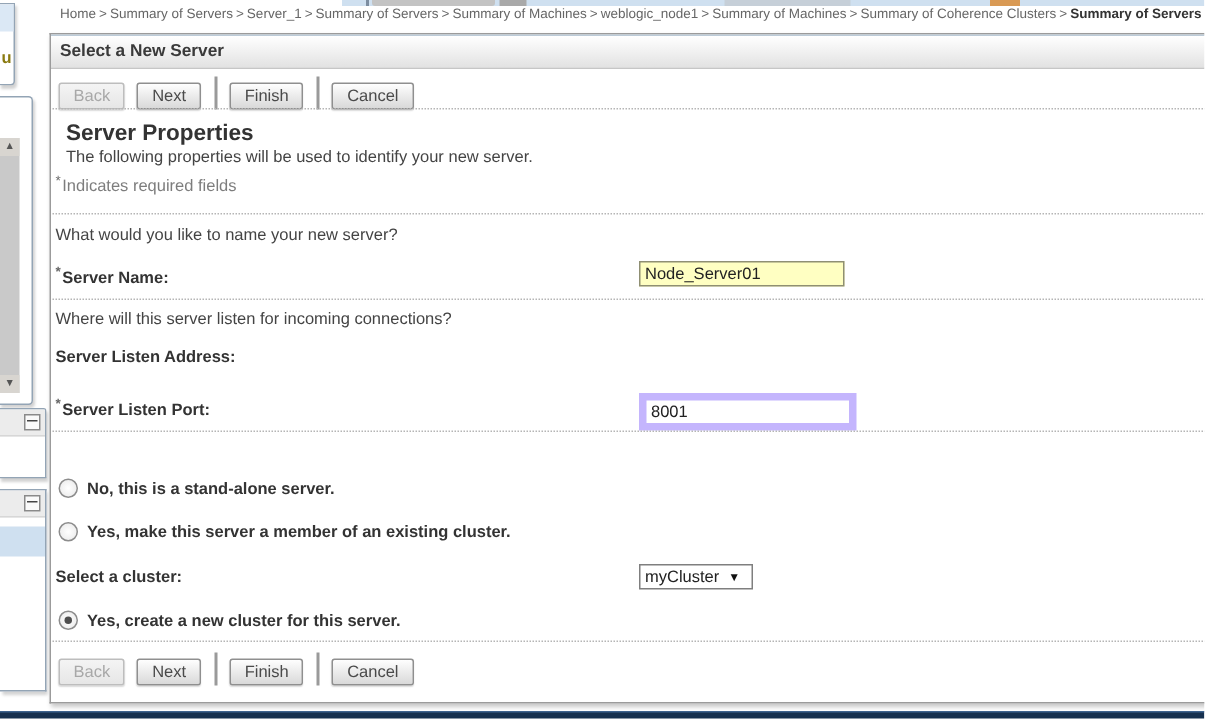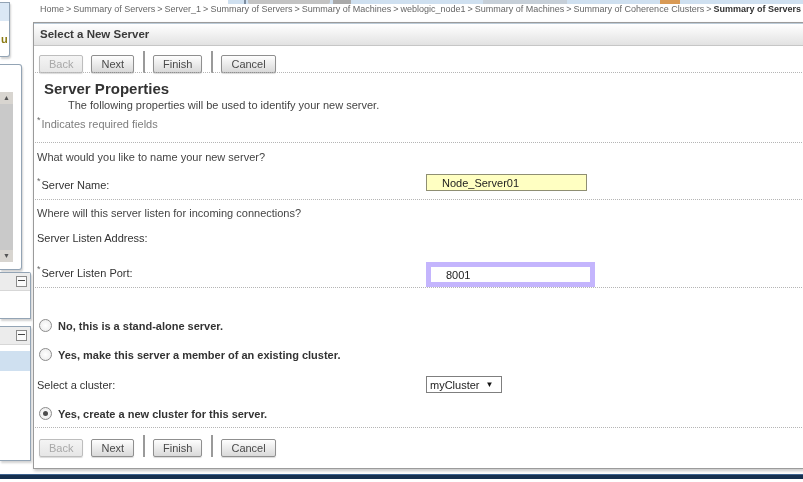--- a/index.html
+++ b/index.html
@@ -55,28 +55,28 @@
   .btn{font-family:"Liberation Sans",sans-serif;font-size:11px;color:#4a4a4a;
        background:linear-gradient(#fefefe,#d9d9d9);border:1px solid #8f8f8f;border-radius:2px;
        padding:2px 9px;margin-right:8px;cursor:pointer;box-shadow:0 1px 1px rgba(0,0,0,.15);}
   .btn.disabled{color:#a8a8a8;border-color:#bdbdbd;background:linear-gradient(#f4f4f4,#e6e6e6);
        cursor:default;}
   .btn-sep{width:2px;height:22px;background:#9a9a9a;margin:0 8px 0 1px;}
 
   .dotted{position:absolute;left:1px;right:0;border-top:1px dotted #b5b5b5;height:0;}
 
   .heading{position:absolute;left:10px;font-size:15px;font-weight:bold;color:#333;}
-  .desc{position:absolute;left:10px;font-size:11px;color:#444;margin-left:24px;}
+  .desc{position:absolute;left:10px;font-size:11px;color:#444;}
   .note{position:absolute;left:3px;font-size:11px;color:#7d7d7d;}
   .q{position:absolute;left:3px;font-size:11px;color:#444;}
-  .lbl{position:absolute;left:3px;font-size:11px;font-weight:normal;color:#333;}
+  .lbl{position:absolute;left:3px;font-size:11px;font-weight:bold;color:#333;}
   .req{font-size:9px;color:#666;vertical-align:super;margin-right:1px;}
 
   .tfield{position:absolute;left:392px;width:129px;height:13px;border:1px solid #8f8f73;
-          font-family:"Liberation Sans",sans-serif;font-size:11px;color:#222;padding:1px 15px;}
+          font-family:"Liberation Sans",sans-serif;font-size:11px;color:#222;padding:1px 3px;}
   .tfield.required-bg{background:#ffffc2;}
   .tfield.plain{border:5px solid #c4b5fd;background:#fff;}
 
   .dropdown{position:absolute;left:392px;width:68px;height:15px;border:1px solid #7f7f7f;
             background:#fff;font-size:11px;color:#222;display:flex;align-items:center;
             padding:0 3px;cursor:pointer;}
   .dropdown .arrow{margin-left:6px;font-size:8px;color:#111;}
 
   .radio-row{position:absolute;left:5px;display:flex;align-items:center;cursor:pointer;}
   .radio-circle{width:11px;height:11px;border:1px solid #8c8c8c;border-radius:50%;

